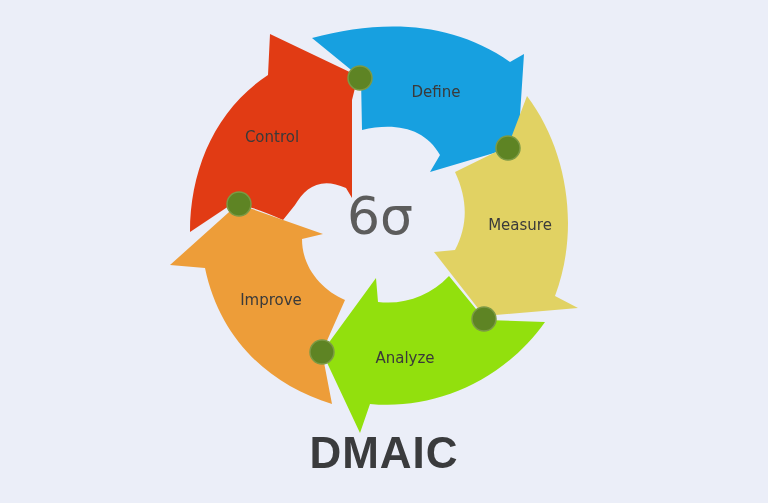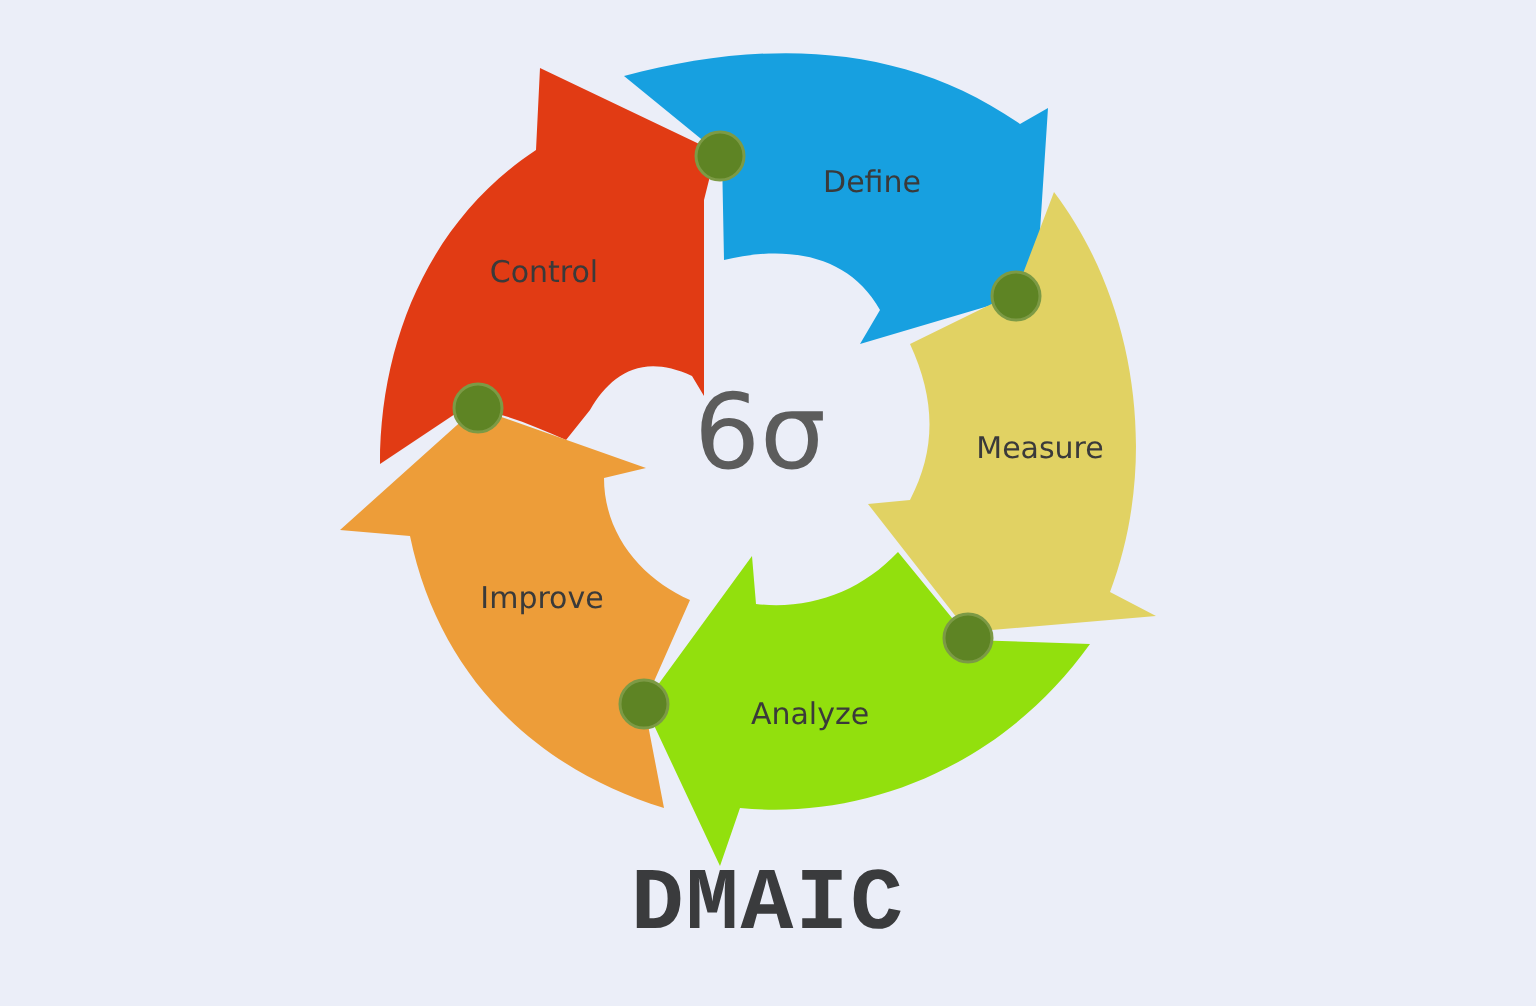--- a/index.html
+++ b/index.html
@@ -20,21 +20,21 @@
   .center-sym {
     font-family: "DejaVu Sans", sans-serif;
     font-size: 52px;
     fill: #5c5c5c;
     text-anchor: middle;
     dominant-baseline: middle;
   }
   .title {
     position: absolute; left: 0; width: 768px; top: 428px;
     text-align: center;
-    font-family: Liberation Mono, monospace;
+    font-family: Liberation Sans, sans-serif;
     font-weight: bold;
     font-size: 44px;
     letter-spacing: 1px;
     color: #3a3b3d;
   }
   .dot { stroke: #7c9a45; stroke-width: 1.5; }
 </style>
 </head>
 <body>
 

